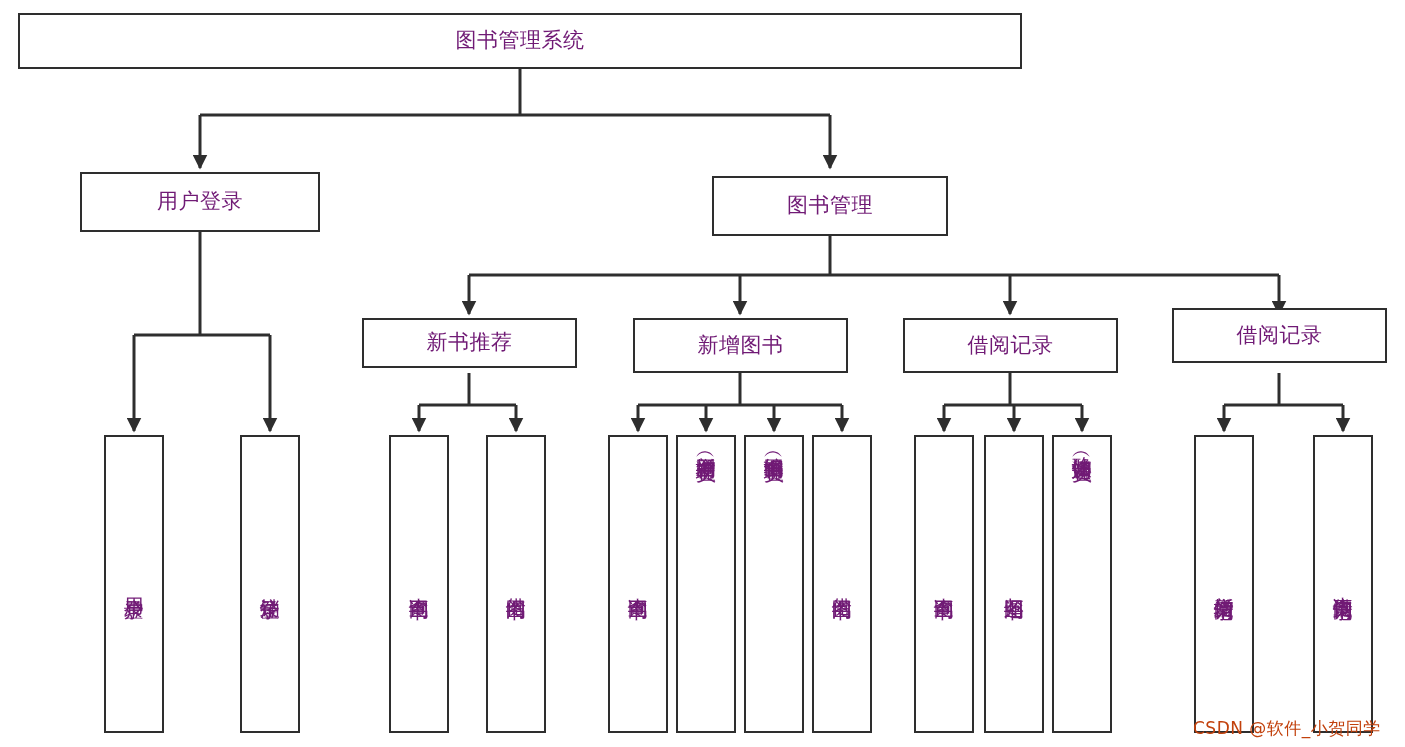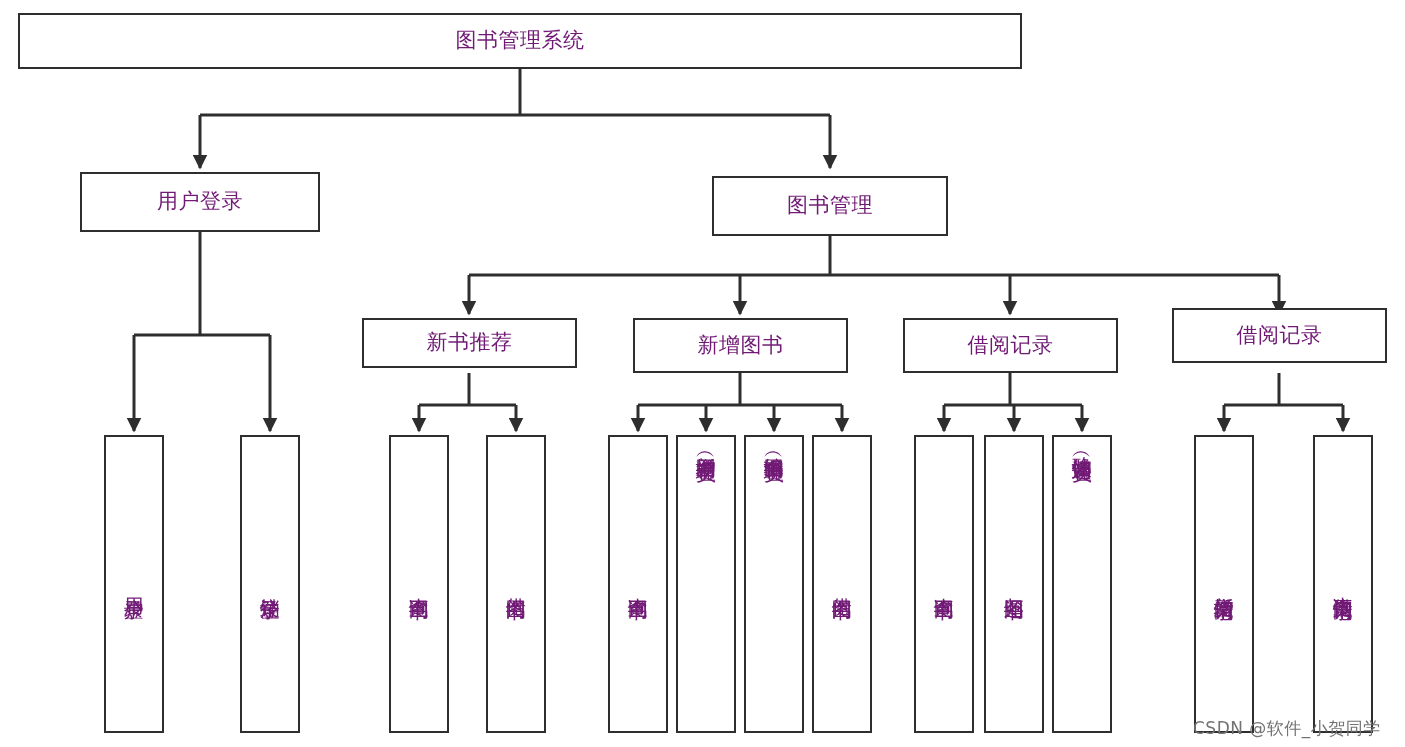--- a/index.html
+++ b/index.html
@@ -50,21 +50,21 @@
     justify-content: center;
     padding: 4px 0;
     white-space: nowrap;
   }
   .node-v.top {
     justify-content: flex-start;
   }
   .watermark {
     position: absolute;
     font-size: 17px;
-    color: #737373;
+    color: #c2410c;
     white-space: nowrap;
     letter-spacing: 0.5px;
   }
 </style>
 </head>
 <body>
 
 <div id="canvas">
 
   <svg id="diagram-svg" viewBox="0 0 1405 747" xmlns="http://www.w3.org/2000/svg">

